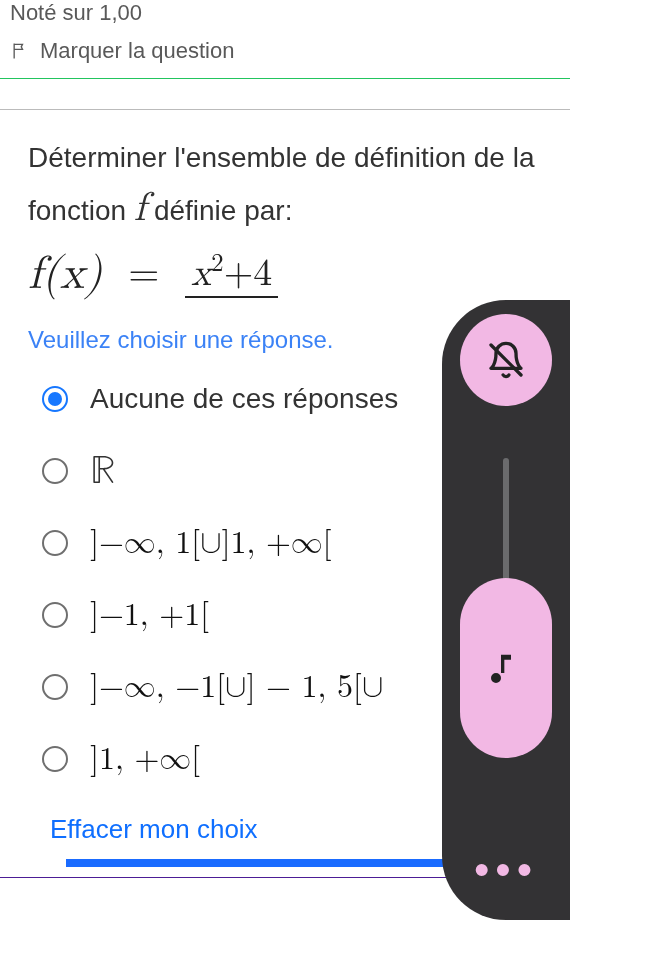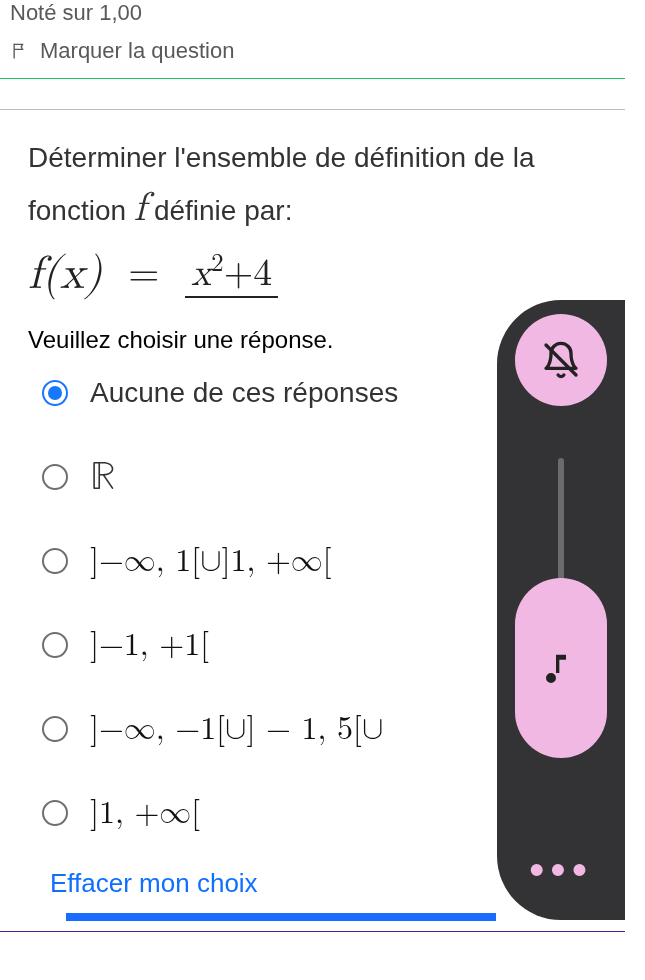--- a/index.html
+++ b/index.html
@@ -17,40 +17,40 @@
       display: flex; align-items: center; gap: 26px;
       font-family: 'Latin Modern Math', Georgia, serif; font-size: 46px; color: #222;
     }
     .formula .lhs { font-style: italic; }
     .formula .eq { font-size: 40px; }
     .frac { display: inline-flex; flex-direction: column; align-items: center; font-size: 38px; line-height: 1.15; }
     .frac .num, .frac .den { padding: 0 6px; }
     .frac .line { width: 100%; border-top: 2px solid #222; }
     .sup { font-size: 0.65em; vertical-align: super; }
     .mi-it { font-style: italic; }
-    .prompt { font-size: 24px; color: #000000; margin: 6px 0 6px; }
-    .options { display: flex; flex-direction: column; gap: 18px; padding-left: 14px; justify-content: flex-end; }
+    .prompt { font-size: 24px; color: #3b82f6; margin: 6px 0 12px; }
+    .options { display: flex; flex-direction: column; gap: 6px; padding-left: 14px; justify-content: flex-end; }
     .opt { display: flex; align-items: center; gap: 22px; min-height: 66px; cursor: pointer; }
     .radio { appearance: none; -webkit-appearance: none; width: 26px; height: 26px; border: 2px solid #6f6f6f; border-radius: 50%; position: relative; flex: 0 0 26px; cursor: pointer; background: #fff; }
     .radio:checked { border-color: #1677ff; }
     .radio:checked::after { content: ""; position: absolute; left: 50%; top: 50%; width: 14px; height: 14px; background: #1677ff; border-radius: 50%; transform: translate(-50%,-50%); }
     .opt-label { font-size: 28px; color: #333; }
     .opt-math { font-family: 'Latin Modern Math', Georgia, serif; font-size: 32px; color: #111; white-space: nowrap; }
     .bbR { font-family: 'Latin Modern Math', Georgia, serif; font-size: 40px; letter-spacing: -2px; font-weight: 500; color:#333;}
     .clear { margin: 22px 0 8px 22px; color: #0f6fff; font-size: 26px; cursor: pointer; display: inline-block; }
     .progress { height: 8px; background: linear-gradient(#1a6bff,#1a6bff); margin: 6px 0 0 38px; width: 430px; }
     
     .pill { position: absolute; right: 0; top: 300px; width: 128px; height: 620px; background: #333234; border-radius: 64px 0 0 64px; display: flex; flex-direction: column; align-items: center; padding: 14px 0 24px; z-index: 10; }
     .pill .circ { width: 92px; height: 92px; border-radius: 50%; background: #f2b8e4; display: flex; align-items: center; justify-content: center; }
     .pill .divider { flex: 0 0 40px; }
     .pill .track { position: relative; width: 6px; height: 290px; background: #6b6b6d; border-radius: 3px; margin-top: 12px; }
     .pill .knob { position: absolute; left: 50%; transform: translateX(-50%); bottom: -10px; width: 92px; height: 180px; background: #f2b8e4; border-radius: 46px; display:flex; align-items:center; justify-content:center;}
     .pill .dots { margin-top: auto; color: #f2b8e4; font-size: 44px; letter-spacing: 6px; line-height: 1; padding-bottom: 4px; }
     .icon-svg { width: 40px; height: 40px; }
-    .wrapper { position: relative; width: 625px; min-height: 980px; overflow: hidden; }
+    .wrapper { position: relative; width: 570px; min-height: 980px; overflow: hidden; }
   </style>
 </head>
 <body>
 <div class="wrapper">
 
 <div class="grade">Noté sur 1,00</div>
 
 <div class="flag-row">
   <span class="icon">
     <svg viewBox="0 0 24 24" fill="none" stroke="currentColor" stroke-width="1.6">

